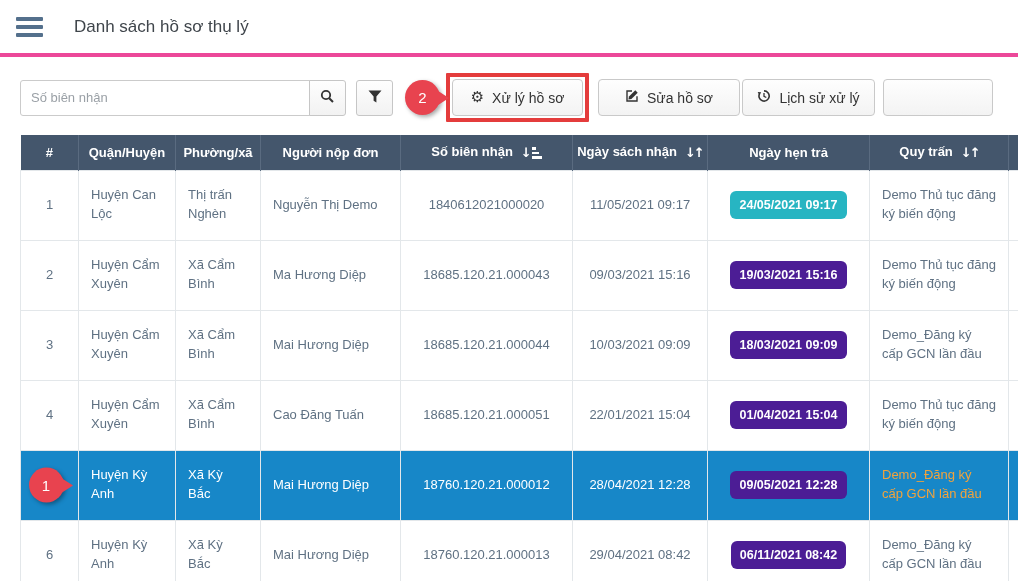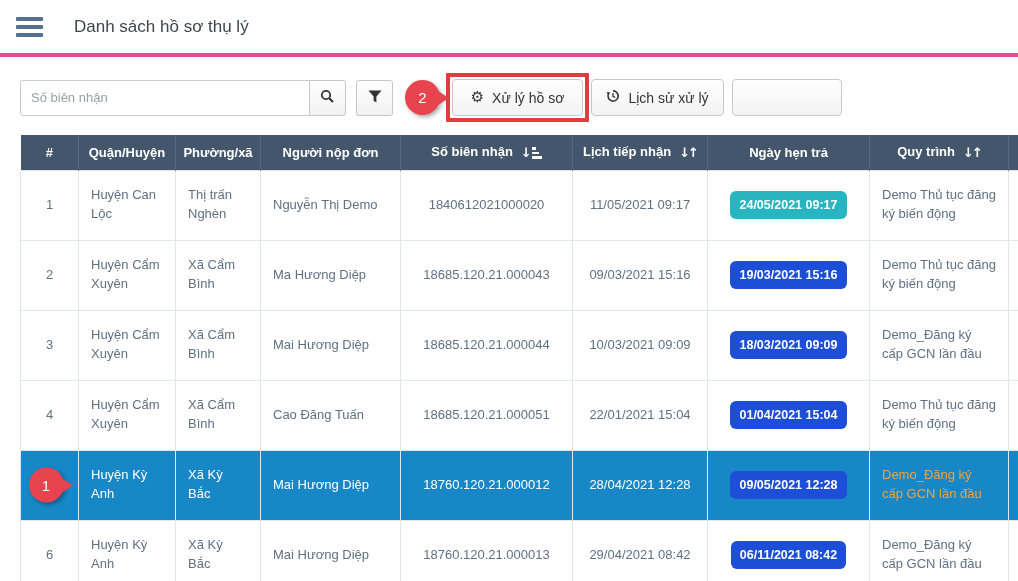--- a/index.html
+++ b/index.html
@@ -58,21 +58,21 @@
     vertical-align:middle; line-height:1.45; }
   .cell-index,.cell-receipt_no,.cell-received{ text-align:center; }
   .cell-due{ text-align:center; }
   .cell-index{ position:relative; }
   tr.selected td{ background:#1787c8; color:#fff; }
   tr.selected .cell-process{ color:#f2a33c; }
 
   .badge{ display:inline-block; padding:5px 9px; border-radius:6px; color:#fff;
     font-weight:700; font-size:12.5px; white-space:nowrap; }
   .badge.teal{ background:#27b5c2; }
-  .badge.red{ background:#1d4ed8; }
+  .badge.red{ background:#4c1d95; }
 
   .sorticon{ margin-left:8px; letter-spacing:-2px; display:inline-flex; align-items:center;
     vertical-align:middle; }
   .sorticon i{ font-style:normal; font-weight:700; font-size:13px;
     font-family:"DejaVu Sans",sans-serif; }
   .sorticon .bars{ display:inline-flex; flex-direction:column; gap:2px; margin-left:2px; letter-spacing:0; }
   .sorticon .bars b{ height:2.5px; background:#fff; display:block; }
   .sorticon .bars b:nth-child(1){ width:4px; }
   .sorticon .bars b:nth-child(2){ width:7px; }
   .sorticon .bars b:nth-child(3){ width:10px; }
@@ -111,20 +111,29 @@
 
   <div class="marker marker-toolbar">2</div>
 
   <span class="highlight-wrap">
     <button class="btn btn-process">
       <span class="uic">⚙</span>
       <span>Xử lý hồ sơ</span>
     </button>
   </span>
 
+  <button class="btn btn-edit">
+    <span>
+      <svg width="14" height="14" viewBox="0 0 14 14">
+          <path d="M12 7.2V12H2V2h5" fill="none" stroke="#333" stroke-width="1.4"></path>
+          <path d="M10.3 1.3 12.7 3.7 6.4 10 3.4 10.6 4 7.6 Z" fill="#333"></path>
+        </svg>
+    </span>
+    <span>Sửa hồ sơ</span>
+  </button>
 
   <button class="btn btn-history">
     <span>
       <svg width="14" height="14" viewBox="0 0 14 14">
           <path d="M7 1.9 A5.1 5.1 0 1 1 2.7 4.4" fill="none" stroke="#333" stroke-width="1.6"></path>
           <polygon points="0.7,2.9 4.2,3.2 2.4,6.3" fill="#333"></polygon>
           <path d="M7 4.1 V7.3 L9.3 8.5" fill="none" stroke="#333" stroke-width="1.3"></path>
         </svg>
     </span>
     <span>Lịch sử xử lý</span>
@@ -154,26 +163,26 @@
           <th><span>Phường/xã</span></th>
           <th><span>Người nộp đơn</span></th>
           <th><span>Số biên nhận</span><span class="sorticon">
               <i>↓</i>
               <span class="bars">
                 <b></b>
                 <b></b>
                 <b></b>
               </span>
             </span></th>
-          <th><span>Lịch tiếp nhận</span><span class="sorticon">
+          <th><span>Ngày sách nhận</span><span class="sorticon">
               <i>↓</i>
               <i>↑</i>
             </span></th>
           <th><span>Ngày hẹn trả</span></th>
-          <th><span>Quy trình</span><span class="sorticon">
+          <th><span>Quy trấn</span><span class="sorticon">
               <i>↓</i>
               <i>↑</i>
             </span></th>
           <th><span></span></th>
         </tr>
       </thead>
     <tbody id="tbody">
         <tr>
           <td class="cell-index">1</td>
           <td class="cell-district">Huyện Can Lộc</td>

